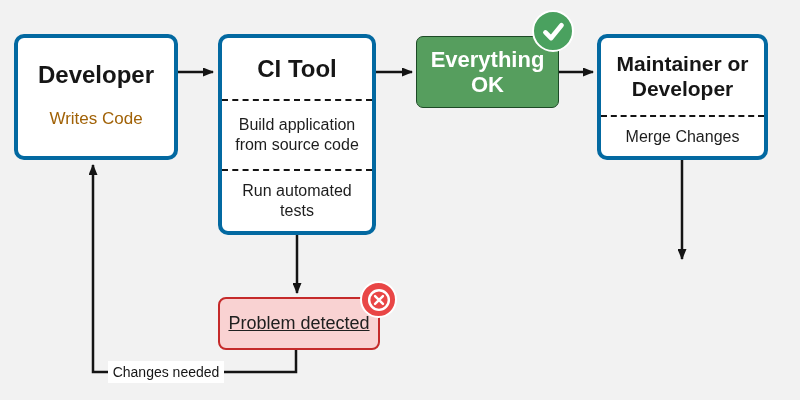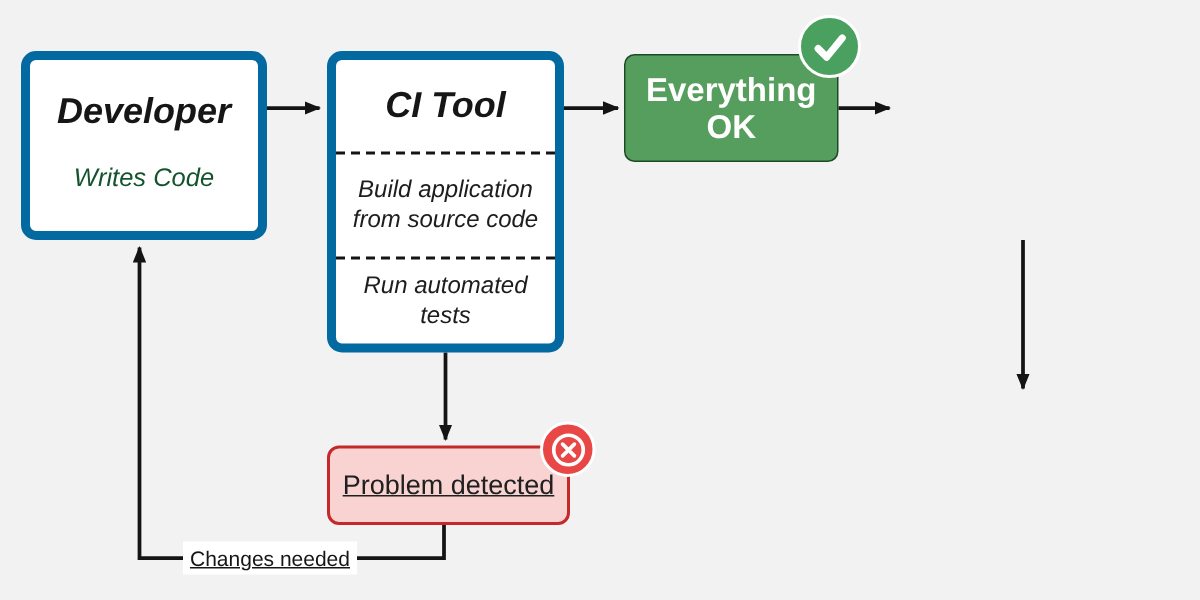--- a/index.html
+++ b/index.html
@@ -4,26 +4,26 @@
 <style>
   html,body { margin:0; padding:0; }
   .canvas {
     position:relative; width:800px; height:400px;
     background:#f2f2f2; overflow:hidden;
     font-family:"Liberation Sans", sans-serif;
     color:#161616;
   }
   svg.edges { position:absolute; left:0; top:0; z-index:1; }
   .node { position:absolute; box-sizing:border-box; z-index:2; text-align:center; }
-  .plain { background:#ffffff; border:6px solid #0369a1; border-radius:10px;font-style:italic; }
+  .plain { background:#ffffff; border:4px solid #0369a1; border-radius:10px; }
 
   .node-dev { left:14px; top:34px; width:164px; height:126px;
     display:flex; flex-direction:column; align-items:center; justify-content:center; gap:20px; padding-bottom:4px; }
   .node-dev .node-title { font-size:24px; font-weight:bold; }
-  .node-dev .node-sub { font-size:17px; color:#14532d; }
+  .node-dev .node-sub { font-size:17px; color:#a16207; }
 
   .node-ci { left:218px; top:34px; width:158px; height:201px;
     display:flex; flex-direction:column; }
   .ci-head { height:61px; display:flex; align-items:center; justify-content:center;
     font-size:24px; font-weight:bold; }
   .ci-step { border-top:2px dashed #141414; display:flex; align-items:center; justify-content:center;
     font-size:16px; line-height:1.25; padding:2px 8px; color:#1d1d1d; }
   .ci-step-1 { height:64px; }
   .ci-step-2 { flex:1; }
 
@@ -42,23 +42,23 @@
   .node-deploy { left:595px; top:263px; width:173px; height:105px;
     background:#e6f6de; border:2px solid #57a25c; border-radius:8px;
     display:flex; align-items:center; justify-content:center;
     font-size:21px; font-weight:bold; line-height:1.2; padding:0 4px; }
 
   .node-prob { left:218px; top:297px; width:162px; height:53px;
     background:#f9d2d2; border:2.5px solid #c52a2a; border-radius:8px;
     display:flex; align-items:center; justify-content:center;
     font-size:18px; color:#202020;text-decoration:underline; }
 
-  .edge-label { position:absolute; left:122px; top:361px; width:116px; height:22px;
+  .edge-label { position:absolute; left:108px; top:361px; width:116px; height:22px;
     background:#ffffff; z-index:2; text-align:center;
-    font-size:14px; line-height:22px; color:#161616;text-decoration:underline; }
+    font-size:14px; line-height:22px; color:#161616; }
 
   .badge { position:absolute; border-radius:50%; z-index:3;
     display:flex; align-items:center; justify-content:center; box-sizing:content-box; }
   .badge-check { left:532px; top:10px; width:38px; height:38px;
     background:#4aa15f; border:2.5px solid #ffffff; }
   .badge-x { left:360px; top:281px; width:33px; height:33px;
     background:#e94646; border:2.5px solid #ffffff; }
 </style>
 </head>
 <body>
@@ -87,20 +87,24 @@
   <div class="node node-ok">
     <div>Everything OK</div>
   </div>
 
   <div class="node plain node-ci">
     <div class="ci-head">CI Tool</div>
     <div class="ci-step ci-step-1">Build application from source code</div>
     <div class="ci-step ci-step-2">Run automated tests</div>
   </div>
 
+  <div class="node plain node-maint">
+    <div class="maint-head">Maintainer or Developer</div>
+    <div class="maint-sub">Merge Changes</div>
+  </div>
 
 
   <div class="node node-prob">
     <div>Problem detected</div>
   </div>
 
   <div class="edge-label">Changes needed</div>
 
   <div class="badge badge-check">
     <svg width="34" height="34" viewBox="0 0 36 36">

